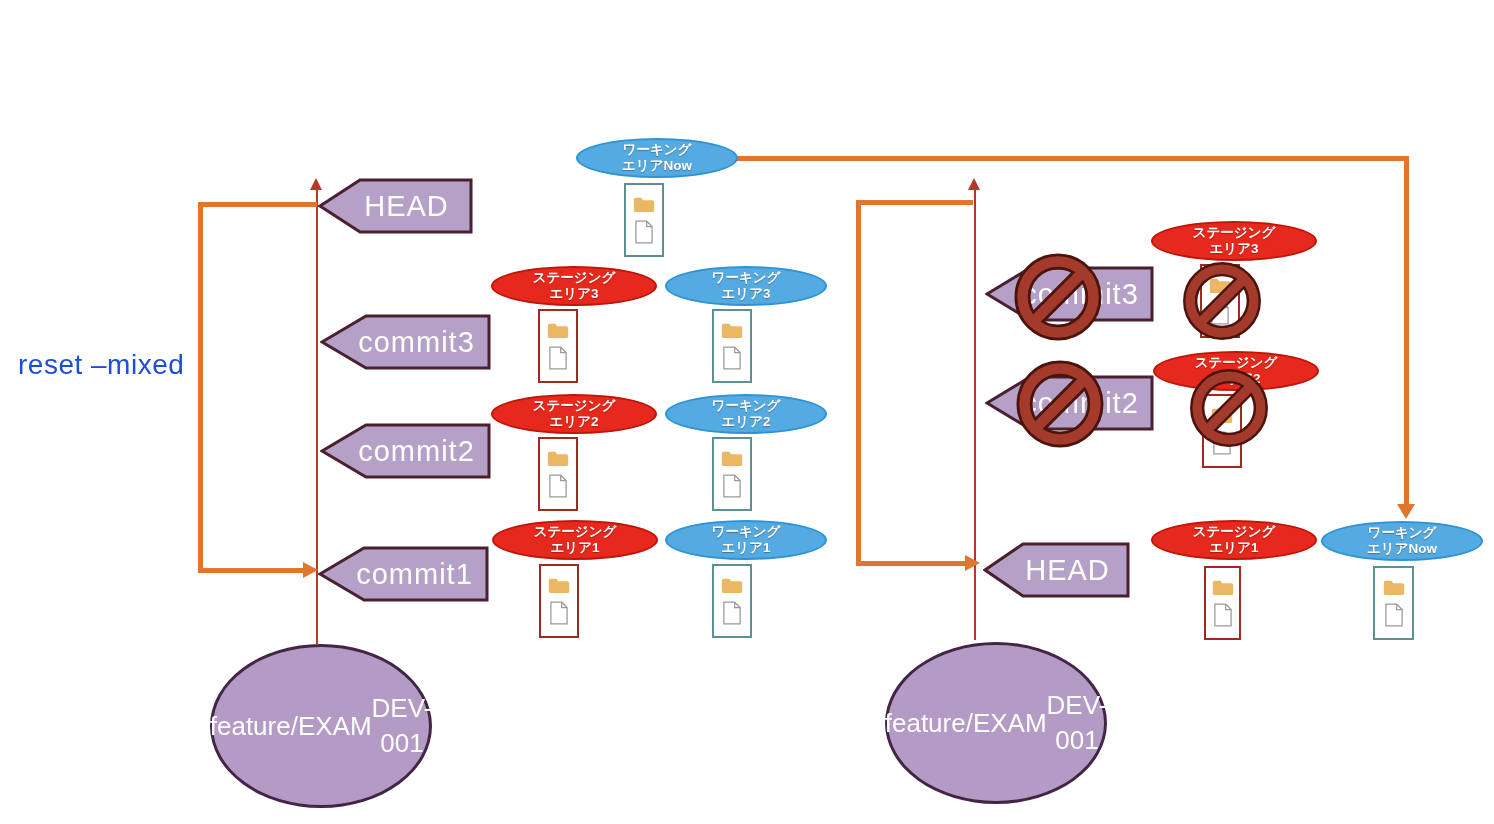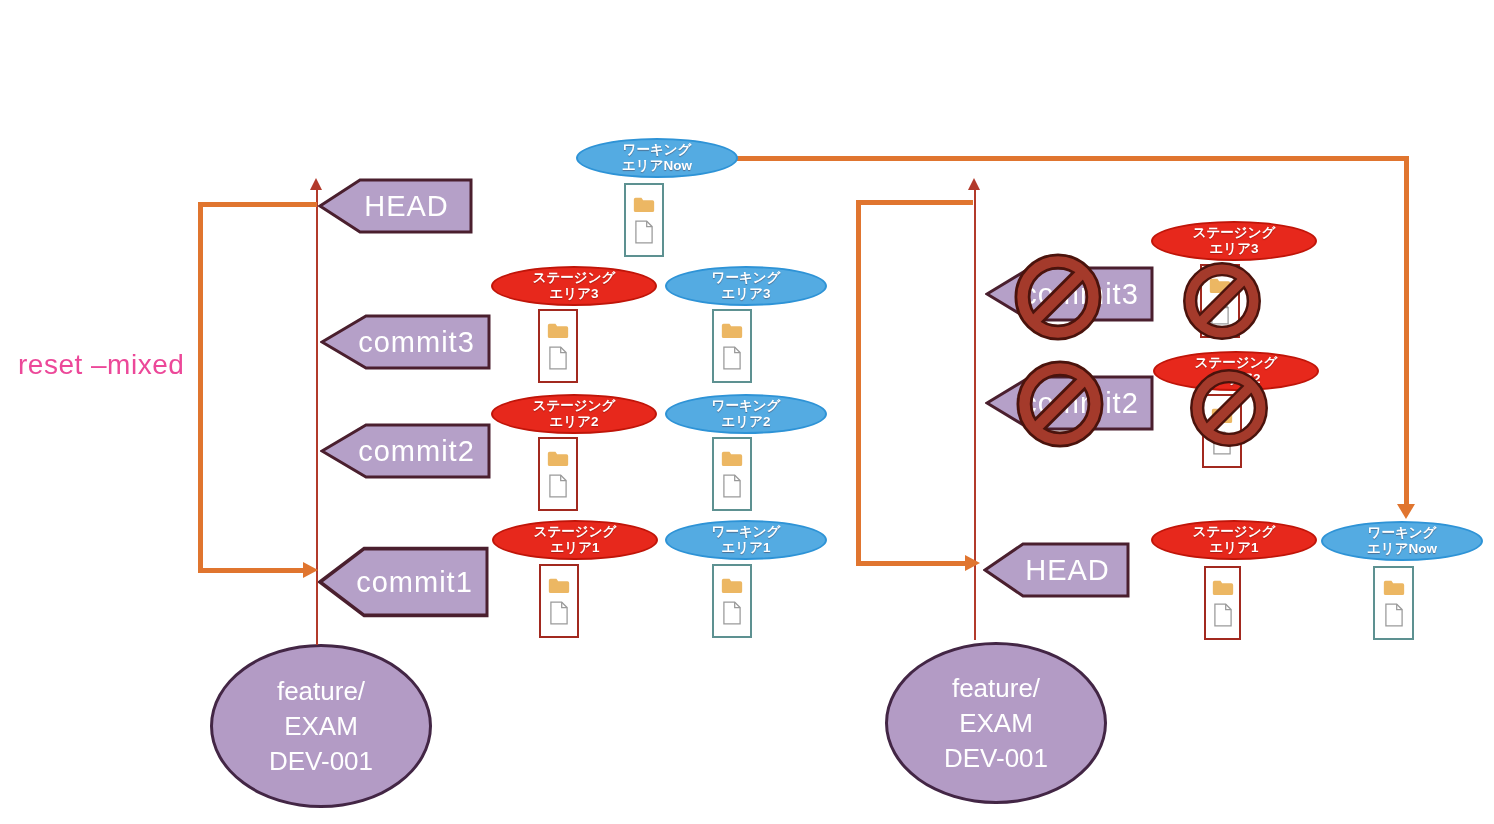--- a/index.html
+++ b/index.html
@@ -2,34 +2,34 @@
 <html><head>
 <meta charset="utf-8">
 <style>
   html,body{margin:0;padding:0;background:#fff;}
   #canvas{
     position:relative;width:1494px;height:824px;background:#ffffff;overflow:hidden;
     font-family:"Liberation Sans", sans-serif;
   }
   
   .reset-label{
-    position:absolute;color:#ec4899;font-size:28px;letter-spacing:0.5px;
+    position:absolute;color:#1d4ed8;font-size:28px;letter-spacing:0.5px;
   }
   
   .gittag{position:absolute;}
   .gittag svg{position:absolute;left:0;top:0;width:100%;height:100%;}
   .gittag polygon{fill:#b5a0c8;stroke:#4a1f2e;stroke-width:3;stroke-linejoin:miter;}
   .gittag .lbl{
     position:absolute;inset:0;display:flex;align-items:center;justify-content:center;
     padding-left:21px;color:#ffffff;font-size:29px;letter-spacing:1px;
   }
   
   .branch{
     position:absolute;border-radius:50%;background:#b39bc5;border:3px solid #432645;
-    display:flex;flex-direction:column;align-items:center;justify-content:center;
+    display:flex;flex-direction:row;align-items:center;justify-content:center;
     color:#fff;font-size:26px;line-height:35px;text-align:center;box-sizing:border-box;
   }
   
   .pill{
     position:absolute;height:40px;border-radius:50%;box-sizing:border-box;
     display:flex;flex-direction:column;align-items:center;justify-content:center;
     color:#fff;font-weight:bold;font-size:13.5px;line-height:16px;text-align:center;
     text-shadow:0 1px 1px rgba(60,0,0,.35);z-index:5;
   }
   .pill.red{background:#e7281c;border:2px solid #c01509;width:166px;}
@@ -80,21 +80,21 @@
         <polygon points="2,28 46,2 169,2 169,54 46,54"></polygon>
       </svg>
     <span class="lbl">commit3</span>
   </div>
   <div class="gittag" style="left:320px;top:423px;width:172px;height:56px;">
     <svg viewBox="0 0 172 56" preserveAspectRatio="none">
         <polygon points="2,28 46,2 169,2 169,54 46,54"></polygon>
       </svg>
     <span class="lbl">commit2</span>
   </div>
-  <div class="gittag" style="left:318px;top:546px;width:172px;height:72px;">
+  <div class="gittag" style="left:318px;top:546px;width:172px;height:56px;">
     <svg viewBox="0 0 172 56" preserveAspectRatio="none">
         <polygon points="2,28 46,2 169,2 169,54 46,54"></polygon>
       </svg>
     <span class="lbl">commit1</span>
   </div>
 
   <div class="branch" style="left:210px;top:644px;width:222px;height:164px;">
     <div>feature/</div>
     <div>EXAM</div>
     <div>DEV-001</div>

